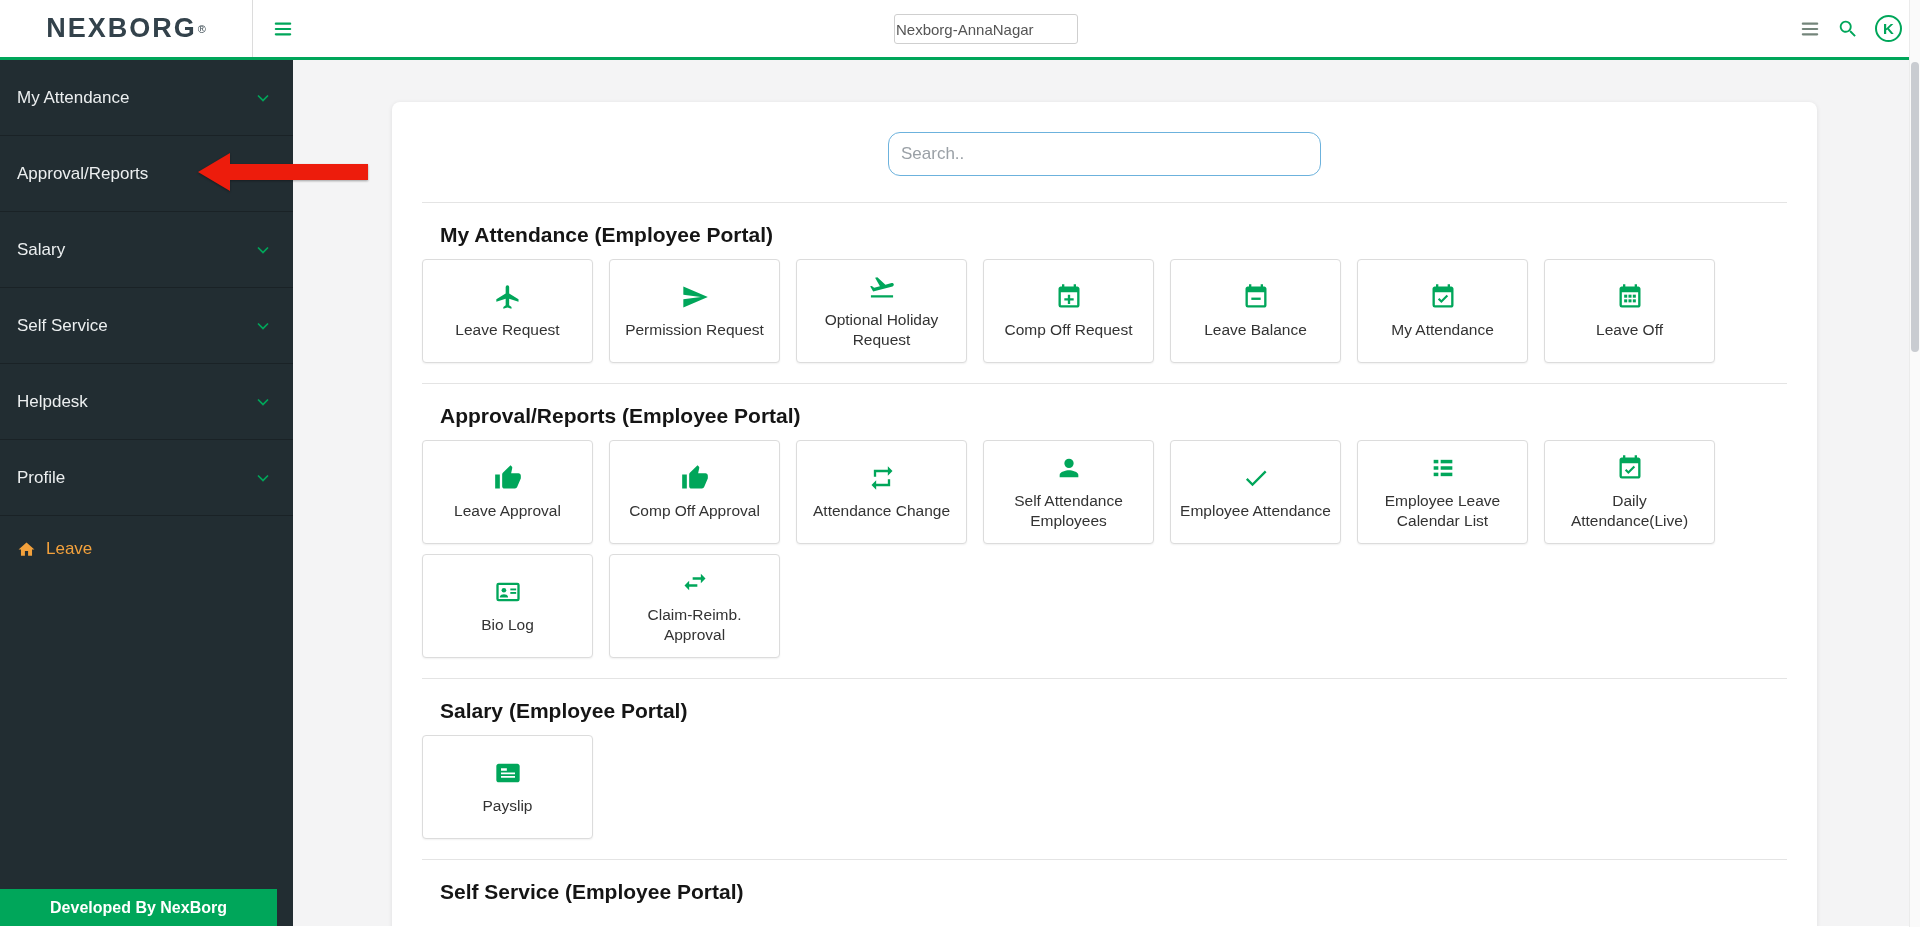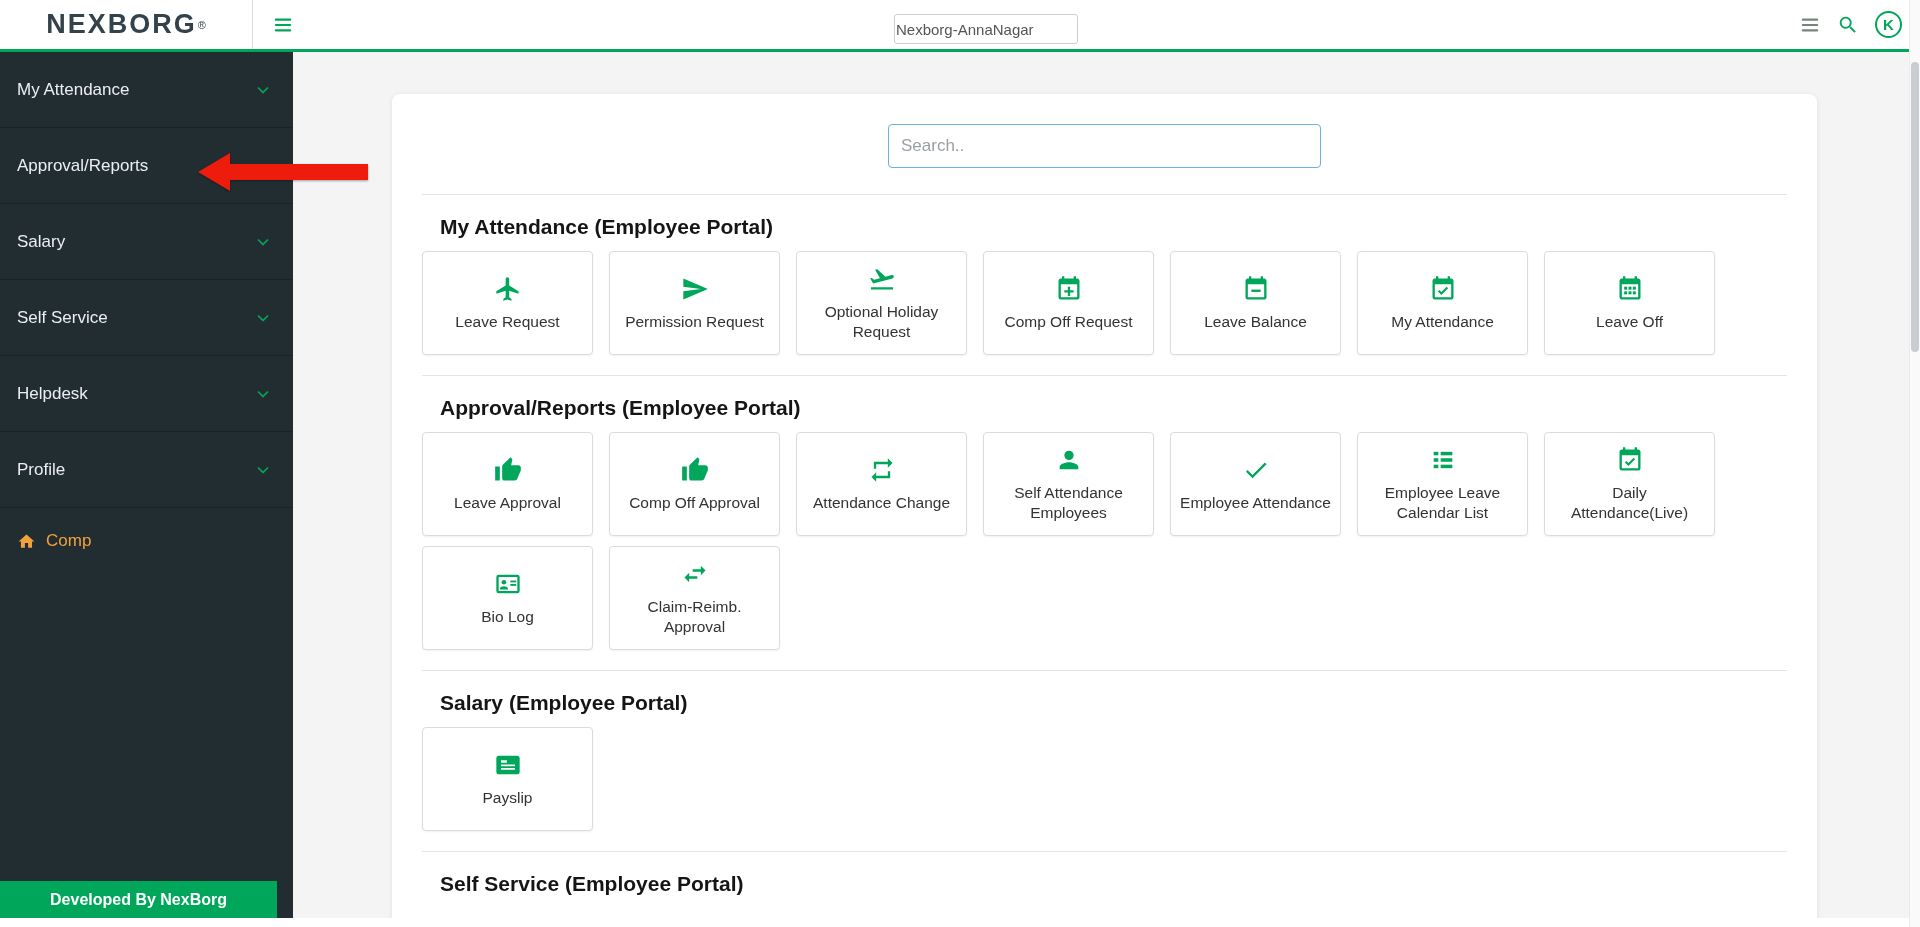--- a/index.html
+++ b/index.html
@@ -1,19 +1,19 @@
 <!DOCTYPE html>
 <html><head>
 <meta charset="utf-8">
 <style>
   *{box-sizing:border-box;margin:0;padding:0}
   html,body{width:1920px;height:927px;overflow:hidden;font-family:"Liberation Sans",sans-serif;background:#fff}
 
   
-  .header{position:relative;height:52px;background:#fff;border-bottom:3px solid #00a65a;display:flex;align-items:center;z-index:20}
+  .header{position:relative;height:60px;background:#fff;border-bottom:3px solid #00a65a;display:flex;align-items:center;z-index:20}
   .logo-box{width:253px;height:100%;display:flex;align-items:center;justify-content:center;border-right:1px solid #dcdcdc;cursor:pointer}
   .logo-text{font-size:27px;font-weight:700;letter-spacing:2px;color:#33424b}
   .logo-reg{font-size:11px;color:#33424b;vertical-align:super;margin-left:1px}
   .hamburger{width:24px;height:22px;margin-left:18px;color:#00a65a;cursor:pointer}
   .hamburger svg{width:100%;height:100%}
   .branch-input{position:absolute;left:894px;top:14px;width:184px;height:30px;border:1px solid #cfcfcf;border-radius:3px;padding:0 1px;font-size:15px;color:#555;font-family:"Liberation Sans",sans-serif;outline:none;background:#fff}
   .header-right{position:absolute;right:18px;top:0;height:100%;display:flex;align-items:center;gap:16px}
   .hdr-lines{width:22px;height:22px;color:#74857b;cursor:pointer}
   .hdr-search{width:22px;height:22px;color:#00a65a;cursor:pointer}
   .hdr-lines svg,.hdr-search svg{width:100%;height:100%}
@@ -26,21 +26,21 @@
   .sb-label{flex:1}
   .sb-chevron{width:20px;height:20px;color:#00a65a;flex:none}
   .sb-left-icon{width:19px;height:19px;flex:none}
   .sb-item.accent{color:#f3a13c;border-bottom:none;height:66px}
   .sb-footer{position:absolute;left:0;right:16px;bottom:0;height:37px;background:#00a65a;color:#fff;font-weight:700;font-size:16px;display:flex;align-items:center;justify-content:center}
 
   .main{flex:1;background:#f4f4f5;padding:42px 103px 0 99px;overflow:hidden}
   .card-panel{background:#fff;border-radius:8px;box-shadow:0 1px 5px rgba(0,0,0,.09);padding:30px 30px 60px 30px;min-height:1000px}
 
   .search-wrap{display:flex;justify-content:center;margin-bottom:26px}
-  .search-input{width:433px;height:44px;border:1px solid #6cb2dd;border-radius:4px;padding:4px 12px;font-size:17px;color:#333;font-family:"Liberation Sans",sans-serif;outline:none}
+  .search-input{width:433px;height:44px;border:1px solid #6cb2dd;border-radius:12px;padding:4px 12px;font-size:17px;color:#333;font-family:"Liberation Sans",sans-serif;outline:none}
   .search-input::placeholder{color:#9aa0a6}
 
   .divider{border:none;border-top:1px solid #e4e4e4}
   .section-title{margin:20px 18px 12px;font-size:21px;font-weight:700;color:#151515}
   .cards{display:flex;flex-wrap:wrap;gap:10px 16px;margin-bottom:20px}
   .menu-card{width:171px;height:104px;background:#fff;border:1px solid #dcdcdc;border-radius:4px;box-shadow:0 1px 2px rgba(0,0,0,.06);display:flex;flex-direction:column;align-items:center;justify-content:center;text-align:center;padding:8px 8px;gap:9px;cursor:pointer}
   .card-icon{width:28px;height:28px;color:#00a65a;flex:none}
   .card-label{font-size:15.5px;color:#333;line-height:1.25}
 
   
@@ -112,21 +112,21 @@
           <div class="sb-item">
             <span class="sb-label">Profile</span>
             <svg class="sb-chevron" viewBox="0 0 24 24" fill="currentColor">
               <path d="M6.7 8.3 12 13.6l5.3-5.3 1.4 1.4L12 16.4 5.3 9.7z"></path>
             </svg>
           </div>
           <div class="sb-item accent">
             <svg class="sb-left-icon" viewBox="0 0 24 24" fill="currentColor">
               <path d="M10 20v-6h4v6h5v-8h3L12 3 2 12h3v8z"></path>
             </svg>
-            <span class="sb-label">Comp</span>
+            <span class="sb-label">Leave</span>
           </div>
         </nav>
       <div class="sb-footer">Developed By NexBorg</div>
     </aside>
 
     <main class="main">
       <div class="card-panel">
         <div class="search-wrap">
           <input class="search-input" type="text" placeholder="Search.." style="">
         </div>

